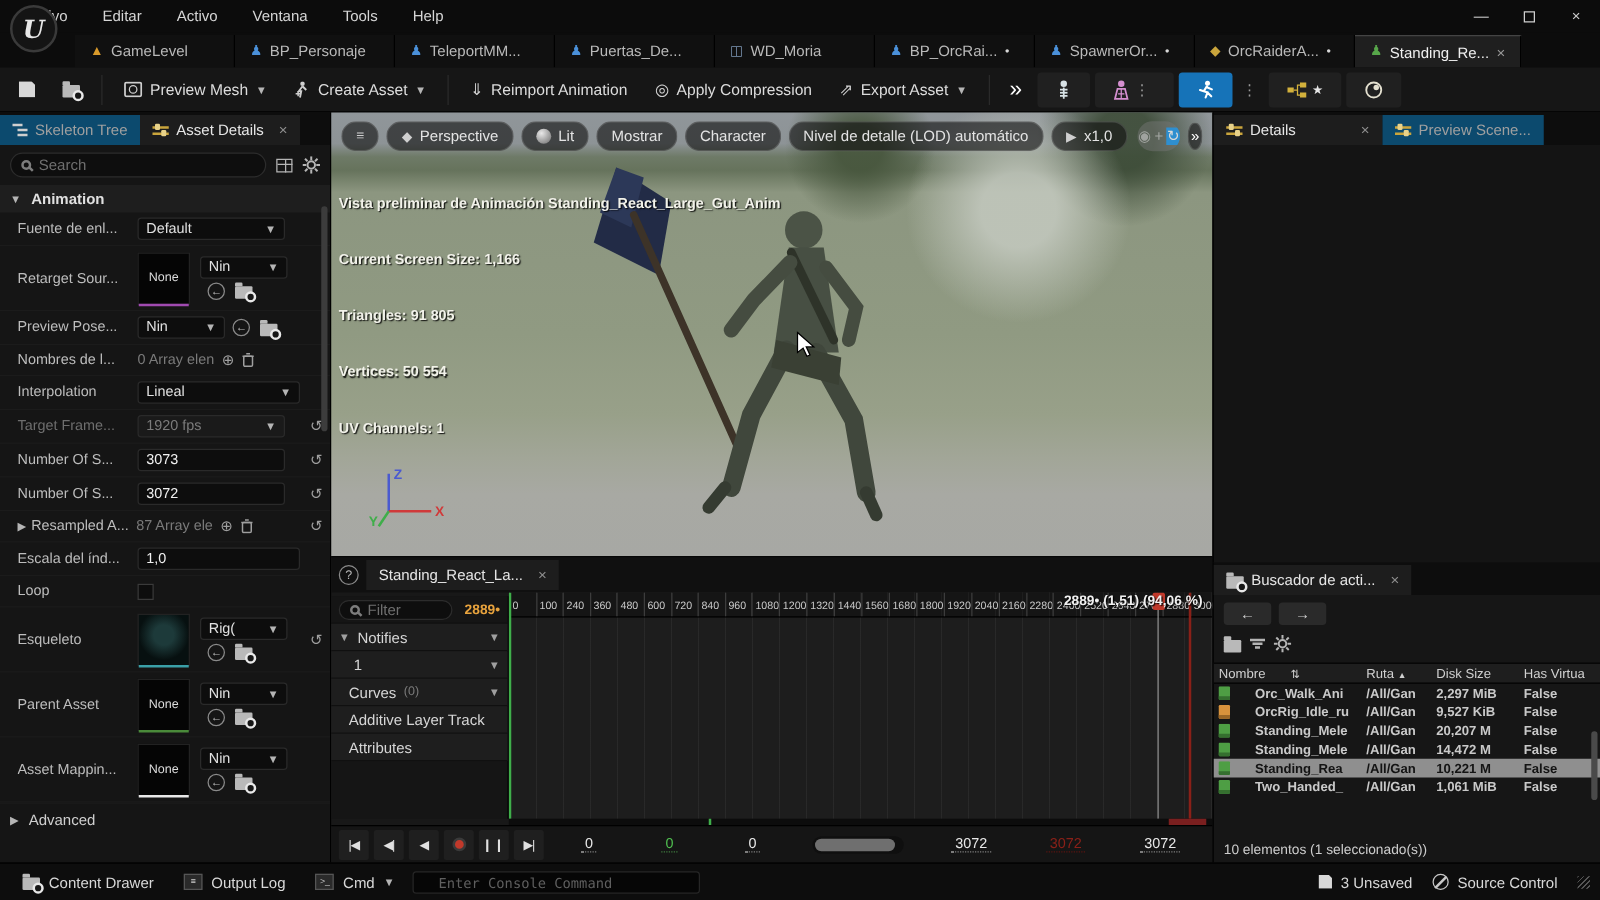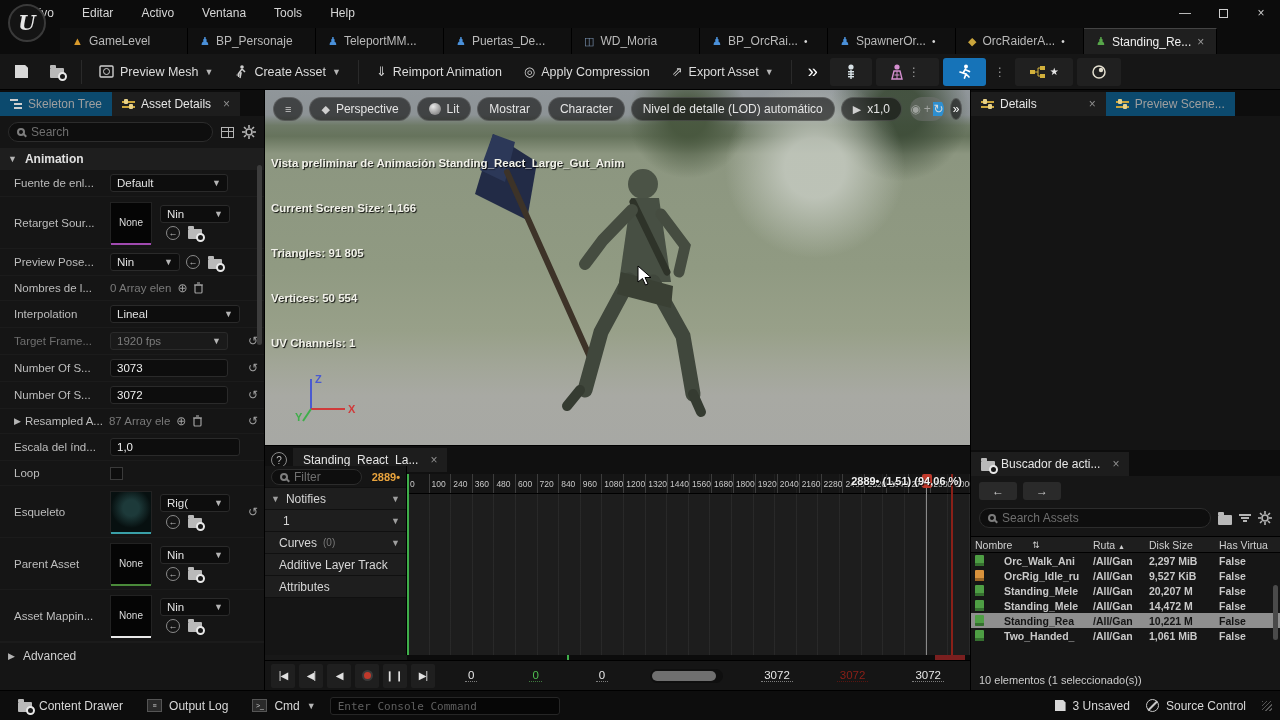--- a/index.html
+++ b/index.html
@@ -104,21 +104,21 @@
   .vgroup span.on { background:#2e8fd0; opacity:1; }
   .vmore { width:22px; height:22px; border-radius:50%; background:rgba(18,18,18,.62); border:1px solid rgba(255,255,255,.14); color:#fff; display:flex; align-items:center; justify-content:center; font-size:12px; margin-left:auto; }
   #vp-stats { position:absolute; left:6px; top:36px; z-index:20; font-size:11.5px; font-weight:bold; color:#f2f2ea; text-shadow:1px 1px 1px rgba(0,0,0,.9); line-height:15px; white-space:pre; }
   #gizmo { position:absolute; left:28px; bottom:22px; z-index:20; }
   #cursor { position:absolute; left:372px; top:175px; z-index:40; }
 
   
   #anim-panel { position:absolute; left:265px; top:445px; width:705px; height:245px; background:#181818; border-top:1px solid #000; }
   #anim-tabs { display:flex; align-items:center; height:28px; background:#101010; gap:6px; padding-left:6px;}
   .help-circ { width:16px; height:16px; border-radius:50%; border:1px solid #8a8a8a; color:#bdbdbd; font-size:10px; display:flex; align-items:center; justify-content:center; }
-  #track-col { position:absolute; left:0; top:20px; width:142px; bottom:35px; background:#151515; border-right:1px solid #000; font-size:12px; }
+  #track-col { position:absolute; left:0; top:31px; width:142px; bottom:35px; background:#151515; border-right:1px solid #000; font-size:12px; }
   .trow { display:flex; align-items:center; gap:6px; height:22px; padding:0 6px; border-bottom:1px solid #101010; background:#1e1e1e; color:#d6d6d6;}
   .trow .tright { margin-left:auto; font-size:9px; color:#9f9f9f; }
   .orange-count { color:#e8a33d; font-size:11px; font-weight:bold; margin-left:4px;}
   #tl-area { position:absolute; left:142px; right:0; top:28px; bottom:35px; overflow:hidden; background:#1d1d1d;
      background-image:repeating-linear-gradient(90deg, rgba(255,255,255,.05) 0 1px, transparent 1px 21.6px);
   }
   #ruler { position:absolute; left:0; top:0; right:0; height:20px; border-bottom:1px solid #000; display:flex; color:#c8c8c8; font-size:8.5px; background:rgba(0,0,0,.25);}
   .tick { flex:0 0 21.6px; border-left:1px solid #3c3c3c; padding-left:2px; line-height:20px; overflow:visible; white-space:nowrap;}
   #start-line { position:absolute; left:0; top:0; bottom:0; width:2px; background:#3fae4a; z-index:5;}
   #playhead { position:absolute; left:515px; top:0; width:10px; height:14px; background:#c0392b; border-radius:2px; z-index:6;}
@@ -157,21 +157,21 @@
   .doc { width:9px; height:11px; border-radius:1px; flex:none; }
   .doc-green{ background:#4e9e44; box-shadow:inset 0 -7px 0 -4px #356f2f; }
   .doc-orange{ background:#d8923c; box-shadow:inset 0 -7px 0 -4px #9a6626; }
   #ab-status { position:absolute; bottom:4px; left:8px; font-size:11px; color:#cdcdcd; }
   #ab-scroll { position:absolute; right:2px; top:135px; width:5px; height:55px; background:#4a4a4a; border-radius:3px;}
 
   
   #statusbar { position:absolute; left:0; top:690px; width:1280px; height:30px; background:#0d0d0d; border-top:1px solid #000; display:flex; align-items:center; gap:4px; padding:0 8px; font-size:12px; }
   .sb-btn { display:flex; align-items:center; gap:7px; color:#d8d8d8; padding:0 10px; height:30px; }
   .termbox { width:15px; height:13px; background:#2a2a2a; border:1px solid #555; color:#cfcfcf; font-size:7px; display:flex; align-items:center; justify-content:center; }
-  #console-input { width:230px; height:18px; background:#060606; border:1px solid #262626; border-radius:3px; color:#5f5f5f; font-family:"DejaVu Sans Mono",monospace; font-size:11px; padding:0 7px; line-height:17px; }
+  #console-input { width:230px; height:18px; background:#060606; border:1px solid #262626; border-radius:3px; color:#5f5f5f; font-family:"DejaVu Sans Mono",monospace; font-size:11px; padding:0 20px; line-height:17px; }
   #sb-right { margin-left:auto; display:flex; align-items:center; gap:16px; color:#d8d8d8; }
   .nosync { width:13px; height:13px; border:1.5px solid #c8c8c8; border-radius:50%; position:relative; }
   .nosync::after{ content:""; position:absolute; left:-1px; top:4.5px; width:13px; height:1.5px; background:#c8c8c8; transform:rotate(-45deg); }
   .grip { width:10px; height:10px; background:repeating-linear-gradient(135deg,#555 0 1px,transparent 1px 3px); }
 </style>
 </head>
 <body>
 
 <div id="stage">
 
@@ -761,24 +761,20 @@
         <span class="folder-ico folder-find"></span>
         <span>Buscador de acti...</span>
         <span class="pt-close">×</span>
       </div>
     </div>
     <div class="nav-row">
       <div class="nav-btn">←</div>
       <div class="nav-btn">→</div>
     </div>
     <div id="ab-search-row">
-      <div class="search-pill">
-        <span class="mag"></span>
-        <span>Search Assets</span>
-      </div>
       <span class="folder-ico"></span>
       <span class="filter-ico"></span>
       <svg class="gear-svg" width="14" height="14" viewBox="0 0 14 14">
           <g stroke="#b5b5b5" stroke-width="1.6">
             <line x1="7" y1="0" x2="7" y2="3"></line>
             <line x1="7" y1="11" x2="7" y2="14"></line>
             <line x1="0" y1="7" x2="3" y2="7"></line>
             <line x1="11" y1="7" x2="14" y2="7"></line>
             <line x1="2" y1="2" x2="4" y2="4"></line>
             <line x1="10" y1="10" x2="12" y2="12"></line>

